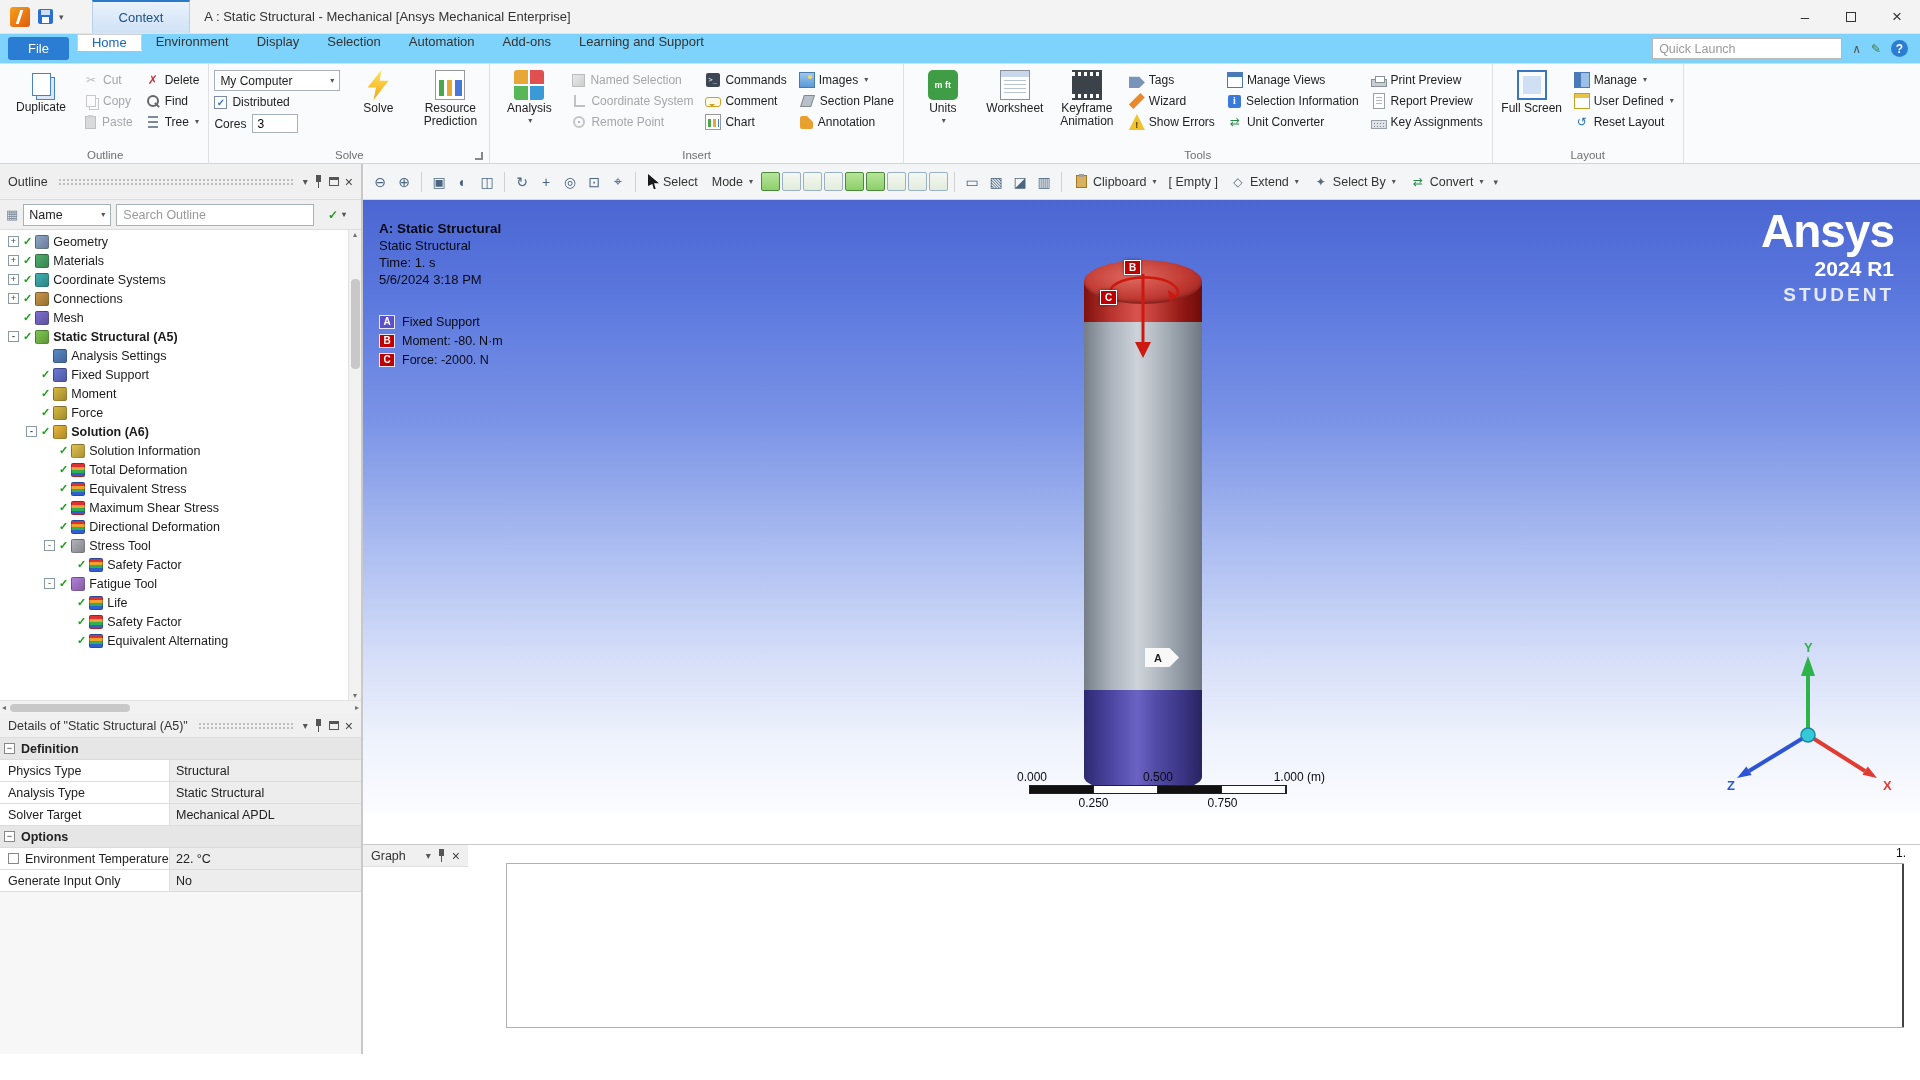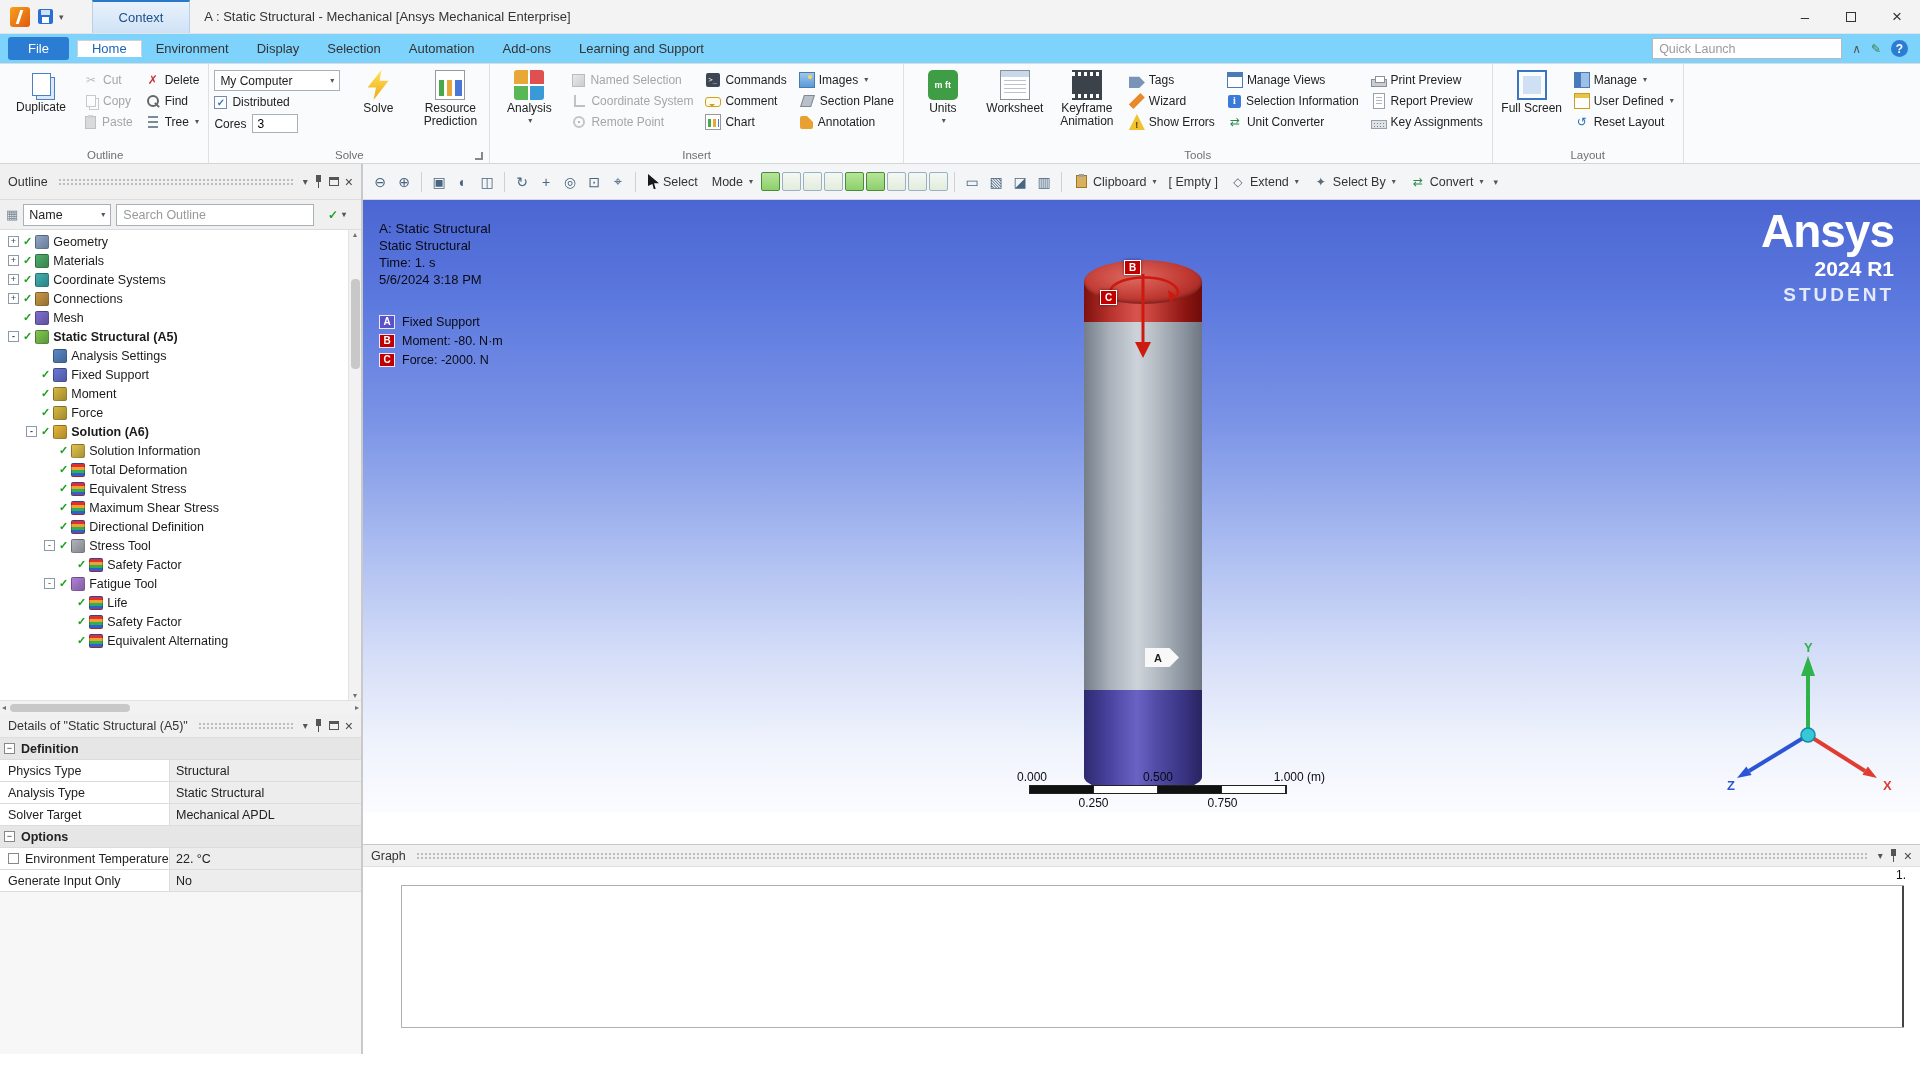--- a/index.html
+++ b/index.html
@@ -18,21 +18,21 @@
 .win-title{margin-left:14px;color:#333;font-size:13px;white-space:nowrap;}
 .win-controls{margin-left:auto;display:flex;height:100%;}
 .wc{width:46px;height:100%;display:flex;align-items:center;justify-content:center;font-size:15px;color:#333;}
 .wc-close{font-size:17px;}
 .restore-ic{width:10px;height:10px;border:1px solid #333;position:relative;background:#f3f3f3;}
 .restore-ic::before{content:'';position:absolute;left:2px;top:-3px;width:10px;height:10px;border:1px solid #333;z-index:-1;}
 
 
 .tabrow{height:30px;background:#7dd3fc;display:flex;align-items:center;padding:0 8px;flex:none;border-bottom:1px solid #dcdcdc;}
 .file-tab{background:#2b7cd3;color:#fff;padding:4px 20px;border-radius:3px;font-size:13px;margin-right:8px;}
-.rtabs{display:flex;height:100%;align-items:center;}
+.rtabs{display:flex;height:100%;align-items:flex-start;}
 .rtab{padding:0 14px;display:flex;align-items:center;font-size:13px;color:#333;}
 .rtab.active{background:#fff;border:1px solid #d0d0d0;border-bottom-color:#fff;color:#1a66b8;}
 .tab-right{margin-left:auto;display:flex;align-items:center;gap:10px;}
 .quick-launch{width:190px;height:21px;border:1px solid #b8b8b8;background:#fff;font-size:12.5px;padding:0 6px;font-family:"Liberation Sans",sans-serif;}
 .quick-launch::placeholder{color:#9a9a9a;}
 .tr-ic{font-size:12px;color:#555;}
 .pencil{color:#3a7a3a;}
 .help-ic{width:17px;height:17px;border-radius:50%;background:#2b7cd3;color:#fff;font-size:12px;font-weight:bold;display:flex;align-items:center;justify-content:center;margin-right:4px;}
 
 
@@ -181,21 +181,21 @@
 .modeicon{width:19px;height:19px;border:1px solid #9ab0c4;background:linear-gradient(#f4f8f2,#e2ecdc);border-radius:2px;}
 .modeicon.active{background:linear-gradient(#b8e49a,#8cd06a);border-color:#4a8a3a;}
 .tempty{padding:0 4px;color:#333;}
 .overflow{font-size:9px;color:#555;margin-left:2px;}
 .gl-green{color:#2a8a4a;}
 
 
 .viewport{position:relative;flex:1;overflow:hidden;background:linear-gradient(180deg,#4b66d2 0%,#5b78de 16%,#7a93e6 36%,#a9bbf0 56%,#d4ddf8 74%,#eef2fc 88%,#fbfcff 100%);}
 .vp-annot{position:absolute;left:16px;top:20px;color:#0a0a14;}
 .vh-line{font-size:13px;line-height:17px;}
-.vh-line.bold{font-weight:normal;font-size:13.5px;}
+.vh-line.bold{font-weight:bold;font-size:13.5px;}
 .vp-legend{position:absolute;left:16px;top:112px;}
 .legend-row{display:flex;align-items:center;gap:7px;height:19px;}
 .legend-tag{width:16px;height:14px;color:#fff;font-size:10px;font-weight:bold;display:flex;align-items:center;justify-content:center;border:1px solid #e8e8f8;flex:none;}
 .legend-text{font-size:12.5px;color:#0a0a14;}
 .brand{position:absolute;right:26px;top:6px;text-align:right;color:#fff;}
 .brand-name{font-size:46px;font-weight:bold;letter-spacing:-1px;line-height:50px;}
 .brand-version{font-size:21px;font-weight:bold;line-height:26px;}
 .brand-edition{font-size:19px;letter-spacing:3px;font-weight:bold;color:#e4e9ff;line-height:26px;}
 
 .cyl{position:absolute;left:721px;top:60px;width:118px;height:533px;}
@@ -219,21 +219,21 @@
 .ruler-bar{height:9px;border:1px solid #222;display:flex;background:#fff;}
 .rs{flex:1;}
 .rs-b{background:#111;}
 .rs-w{background:#fff;border-left:1px solid #222;border-right:1px solid #222;}
 .ruler-bottom{position:relative;height:15px;}
 .rb-0{left:25%;transform:translateX(-50%);bottom:-1px;}
 .rb-1{left:75%;transform:translateX(-50%);bottom:-1px;}
 .triad{position:absolute;left:1360px;top:440px;}
 
 
-.graph-panel{height:210px;flex:none;display:flex;flex-direction:column;border-top:1px solid #c9c9c9;background:#fff;margin-top:32px;}
+.graph-panel{height:210px;flex:none;display:flex;flex-direction:row;border-top:1px solid #c9c9c9;background:#fff;margin-top:32px;}
 .graph-header{height:22px;background:#f0f0f0;display:flex;align-items:center;padding:0 8px;gap:6px;font-size:12.5px;color:#333;border-bottom:1px solid #e0e0e0;flex:none;}
 .graph-body{flex:1;position:relative;background:#fff;}
 .plot{position:absolute;left:38px;right:16px;top:18px;bottom:26px;border:1px solid #b0b0b0;background:#fff;}
 .plot::after{content:'';position:absolute;right:-1px;top:0;bottom:0;width:2px;background:#444;}
 .time-label{position:absolute;right:14px;top:1px;font-size:12px;color:#111;}
 
 
 .statusbar{height:26px;background:#0f62b5;display:flex;align-items:center;color:#fff;font-size:12.5px;padding:0 12px;gap:28px;flex:none;}
 .sb-spacer{flex:1;}
 .sb-item{display:flex;align-items:center;gap:6px;white-space:nowrap;}
@@ -614,21 +614,21 @@
           <div class="tree-row" style="padding-left: 42px;">
             <span class="expander hid"></span>
             <span class="check">✓</span>
             <span class="ticon rainbow"></span>
             <span class="tlabel">Maximum Shear Stress</span>
           </div>
           <div class="tree-row" style="padding-left: 42px;">
             <span class="expander hid"></span>
             <span class="check">✓</span>
             <span class="ticon rainbow"></span>
-            <span class="tlabel">Directional Definition</span>
+            <span class="tlabel">Directional Deformation</span>
           </div>
           <div class="tree-row" style="padding-left: 42px;">
             <span class="expander">-</span>
             <span class="check">✓</span>
             <span class="ticon" style="background: linear-gradient(135deg, rgb(176, 180, 188), rgba(0, 0, 0, 0.25)) rgb(176, 180, 188);"></span>
             <span class="tlabel">Stress Tool</span>
           </div>
           <div class="tree-row" style="padding-left: 60px;">
             <span class="expander hid"></span>
             <span class="check">✓</span>

